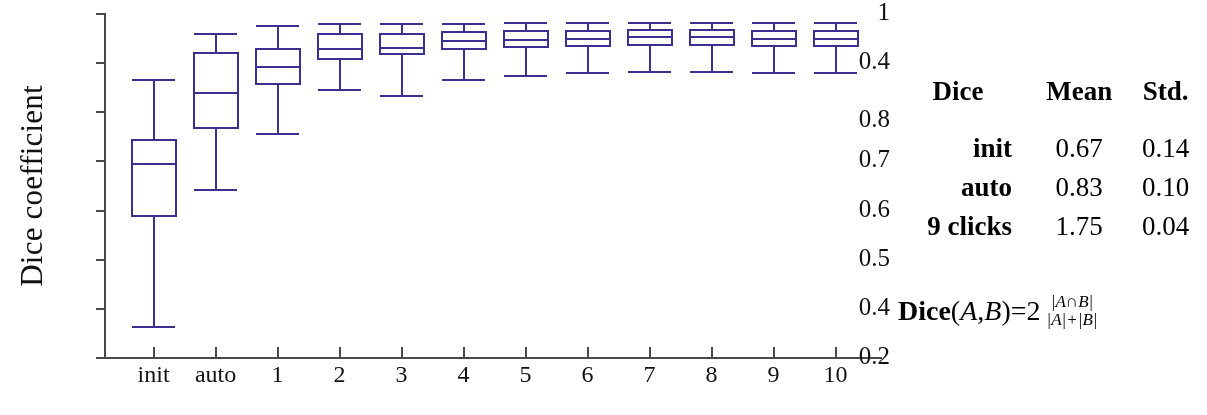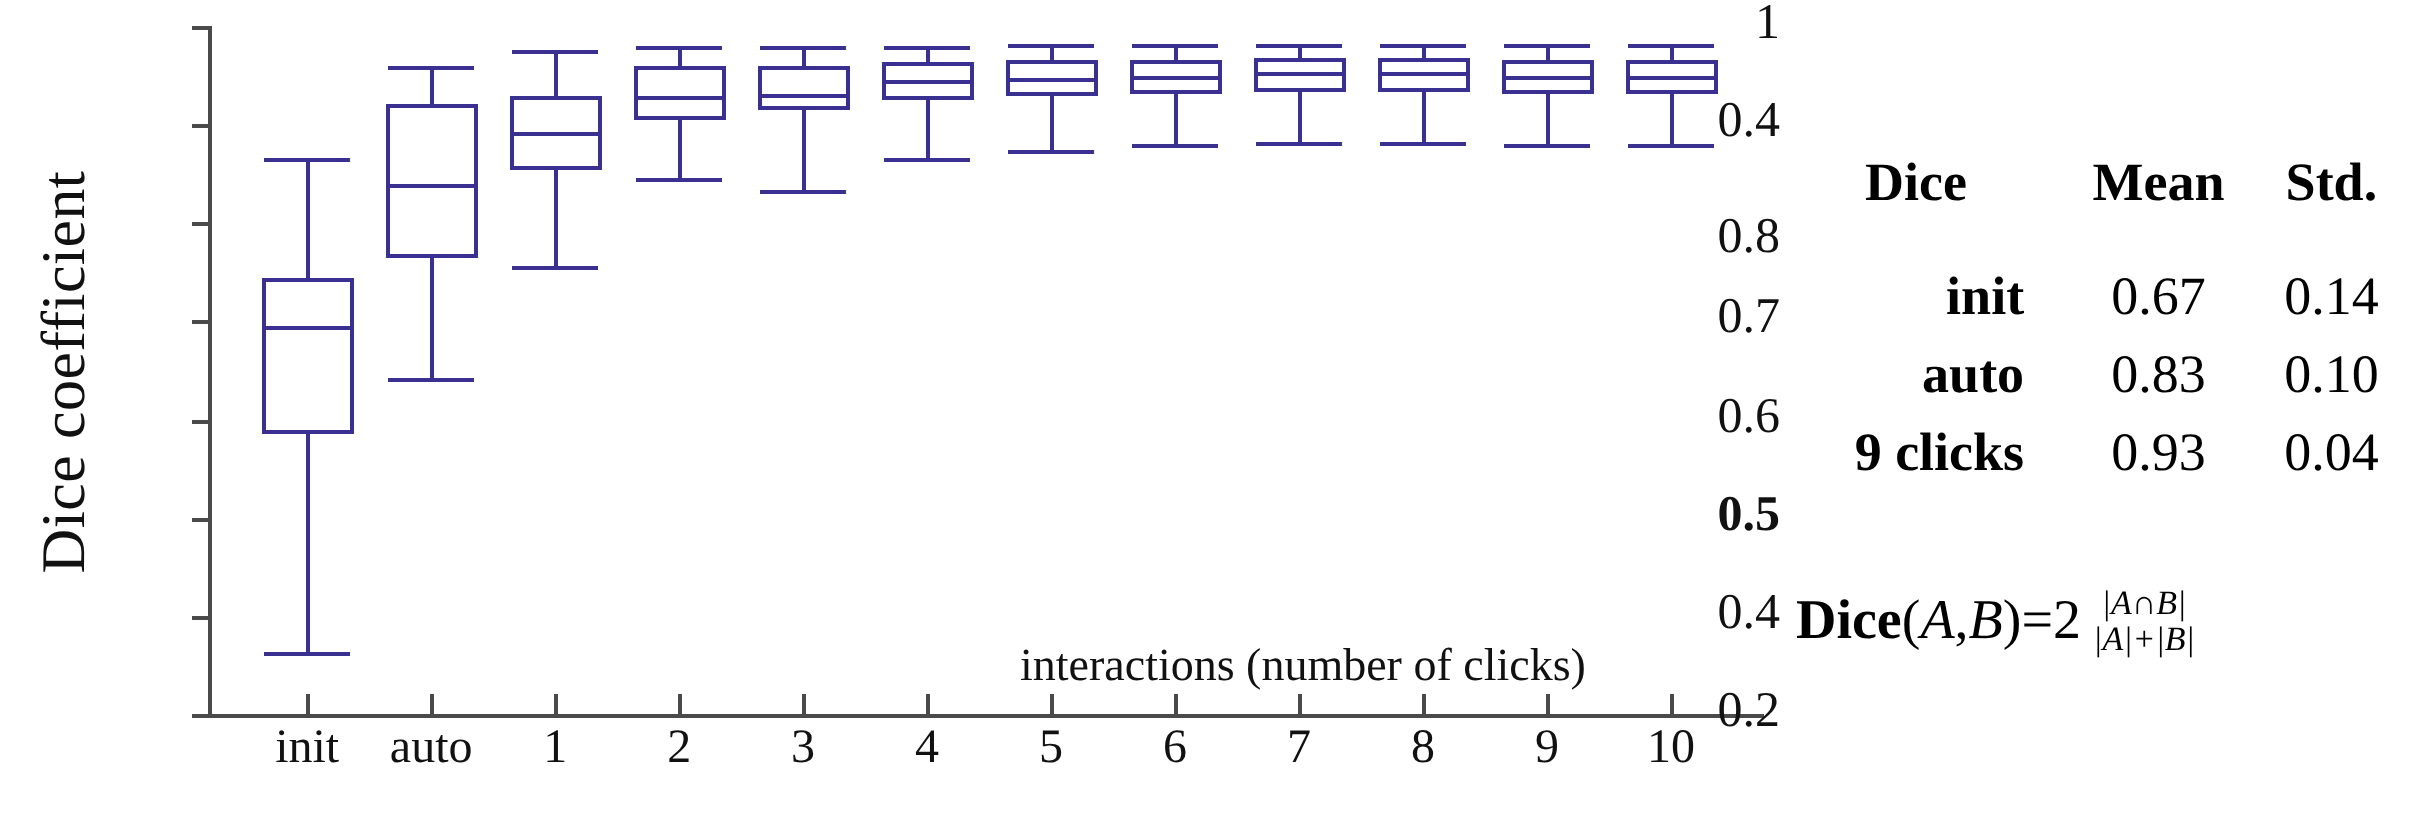--- a/index.html
+++ b/index.html
@@ -109,21 +109,21 @@
 
     <div id="axis-y-line"></div>
     <div id="axis-x-line"></div>
 
     <div id="yticks-container">
         <div class="ytick" style="top: 357px;"></div>
         <div class="ytlabel" style="top: 342px;">0.2</div>
         <div class="ytick" style="top: 307.857px;"></div>
         <div class="ytlabel" style="top: 292.857px;">0.4</div>
         <div class="ytick" style="top: 258.714px;"></div>
-        <div class="ytlabel" style="top: 243.714px; font-weight: bold;">0.5</div>
+        <div class="ytlabel" style="top: 243.714px;">0.5</div>
         <div class="ytick" style="top: 209.571px;"></div>
         <div class="ytlabel" style="top: 194.571px;">0.6</div>
         <div class="ytick" style="top: 160.429px;"></div>
         <div class="ytlabel" style="top: 145.429px;">0.7</div>
         <div class="ytick" style="top: 111.286px;"></div>
         <div class="ytlabel" style="top: 105px;">0.8</div>
         <div class="ytick" style="top: 62.1429px;"></div>
         <div class="ytlabel" style="top: 47.1429px;">0.4</div>
         <div class="ytick" style="top: 13px;"></div>
         <div class="ytlabel" style="top: -2px;">1</div>
@@ -283,21 +283,20 @@
           <div class="ln v" style="left: 834.506px; top: 22.3543px; height: 7.37143px;"></div>
           <div class="ln v" style="left: 834.506px; top: 45.4514px; height: 26.5371px;"></div>
           <div class="ln h" style="left: 812.506px; top: 29.7257px; width: 46px;"></div>
           <div class="ln h" style="left: 812.506px; top: 45.4514px; width: 46px;"></div>
           <div class="ln v" style="left: 812.506px; top: 29.7257px; height: 15.7257px;"></div>
           <div class="ln v" style="left: 856.506px; top: 29.7257px; height: 15.7257px;"></div>
           <div class="ln h" style="left: 812.506px; top: 37.5886px; width: 46px;"></div>
         </div>
       </div>
 
-    <div id="xcaption">interactions (number of clicks)</div>
   </div>
 
   <div id="stats-panel">
 
     <table id="stats-table">
       <thead>
         <tr class="hdr">
           <th class="h-name">Dice</th>
           <th class="h-mean">Mean</th>
           <th class="h-std">Std.</th>
@@ -309,21 +308,21 @@
             <td class="c-num">0.67</td>
             <td class="c-num">0.14</td>
           </tr>
           <tr>
             <td class="c-name">auto</td>
             <td class="c-num">0.83</td>
             <td class="c-num">0.10</td>
           </tr>
           <tr>
             <td class="c-name">9 clicks</td>
-            <td class="c-num">0.93</td>
+            <td class="c-num">1.75</td>
             <td class="c-num">0.04</td>
           </tr>
         </tbody>
     </table>
 
     <div id="formula">
       <span class="fn">Dice</span>
         <span>(</span>
         <span class="it">A</span>
         <span>, </span>

